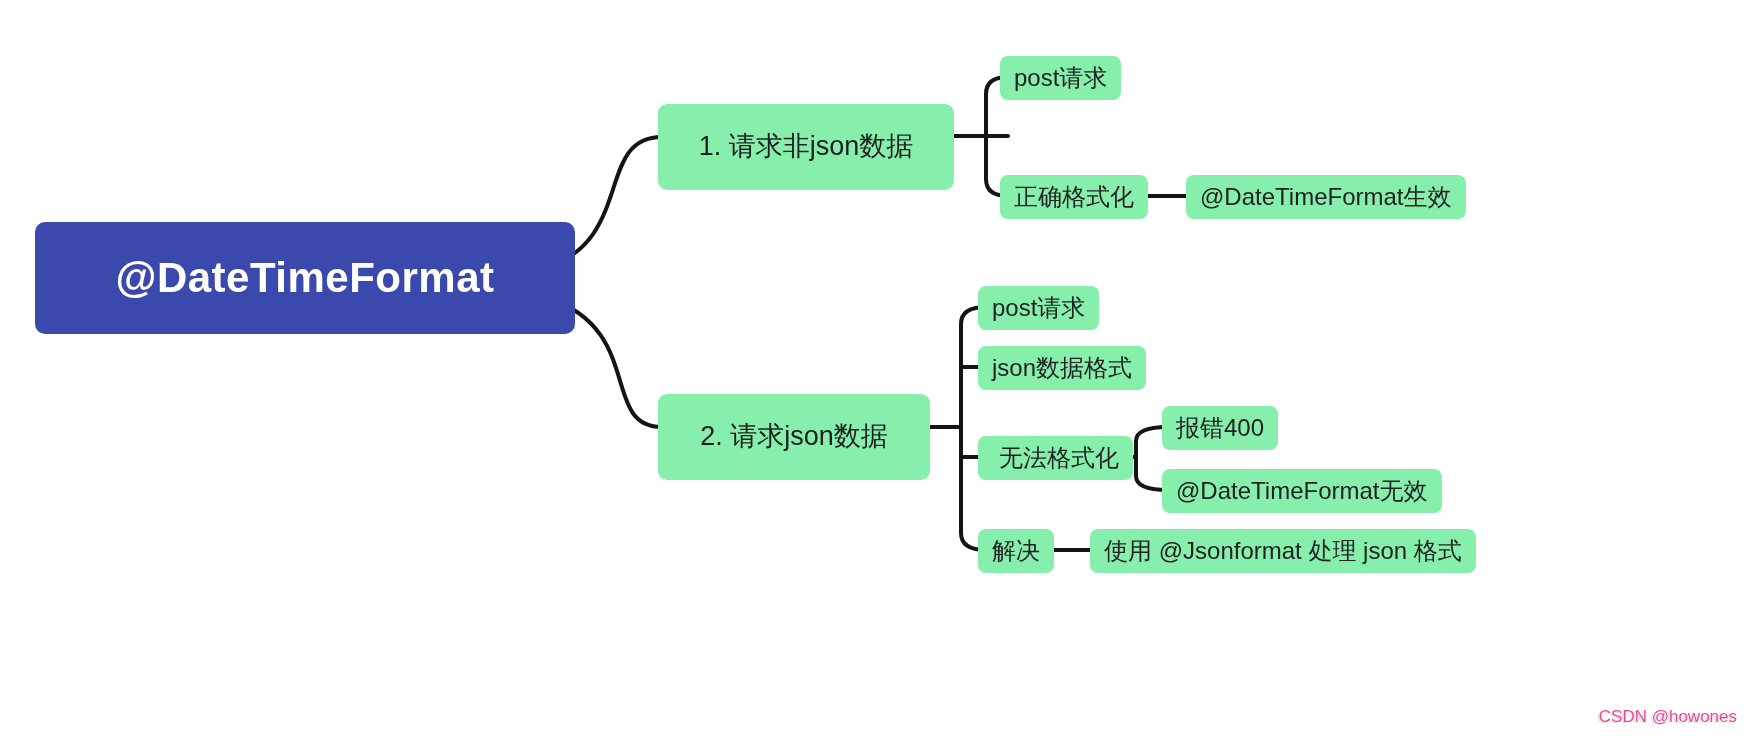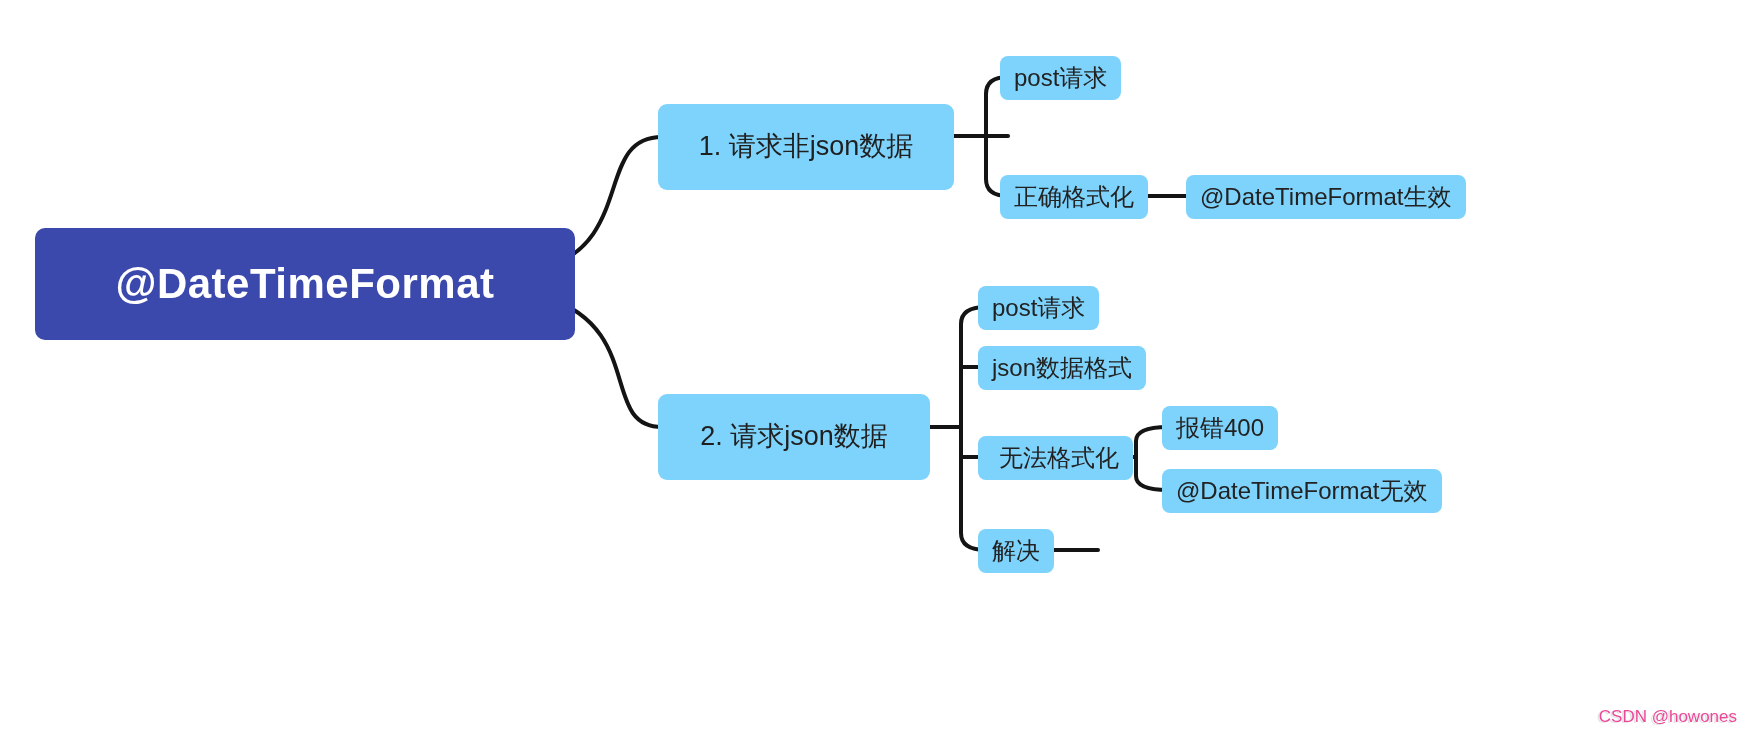--- a/index.html
+++ b/index.html
@@ -7,31 +7,31 @@
     position:relative;
     width:1751px;height:744px;
     background:#ffffff;
     overflow:hidden;
     font-family:"Liberation Sans","DejaVu Sans",sans-serif;
   }
   #edges{position:absolute;left:0;top:0;z-index:1;}
   #edges path{fill:none;stroke:#141414;stroke-width:4;stroke-linecap:round;stroke-linejoin:round;}
   .node{
     position:absolute;z-index:2;
-    background:#7dd3fc;border-radius:8px;
+    background:#86efac;border-radius:8px;
     color:#222222;font-size:24px;line-height:1.25;
     padding:7px 14px;white-space:nowrap;
     display:flex;align-items:center;justify-content:center;
     box-sizing:border-box;
   }
   .node.branch{
     font-size:27px;padding:26px 26px;border-radius:9px;color:#1f1f1f;
   }
   .node.root{
-    left:35px;top:228px;width:540px;height:112px;
+    left:35px;top:222px;width:540px;height:112px;
     background:#3b49ad;color:#ffffff;border-radius:10px;
     font-size:42px;font-weight:bold;letter-spacing:.5px;
   }
   #n-b1{left:658px;top:104px;min-width:296px;}
   #n-b1c1{left:1000px;top:56px;min-width:116px;}
   #n-b1c2{left:1000px;top:115px;min-width:224px;}
   #n-b1c3{left:1000px;top:175px;min-width:138px;}
   #n-b1c3c1{left:1186px;top:175px;min-width:264px;}
   #n-b2{left:658px;top:394px;min-width:272px;}
   #n-b2c1{left:978px;top:286px;min-width:116px;}
@@ -75,15 +75,16 @@
   <div class="node" id="n-b1c3c1">@DateTimeFormat生效</div>
   <div class="node" id="n-b1c3">正确格式化</div>
 
   <div class="node branch" id="n-b2">2. 请求json数据</div>
   <div class="node" id="n-b2c1">post请求</div>
   <div class="node" id="n-b2c2">json数据格式</div>
   <div class="node" id="n-b2c3">无法格式化</div>
   <div class="node" id="n-b2c3c1">报错400</div>
   <div class="node" id="n-b2c3c2">@DateTimeFormat无效</div>
   <div class="node" id="n-b2c4">解决</div>
+  <div class="node" id="n-b2c4c1">使用 @Jsonformat 处理 json 格式</div>
 
   <div class="watermark">CSDN @howones</div>
 </div>
 
 </body></html>

